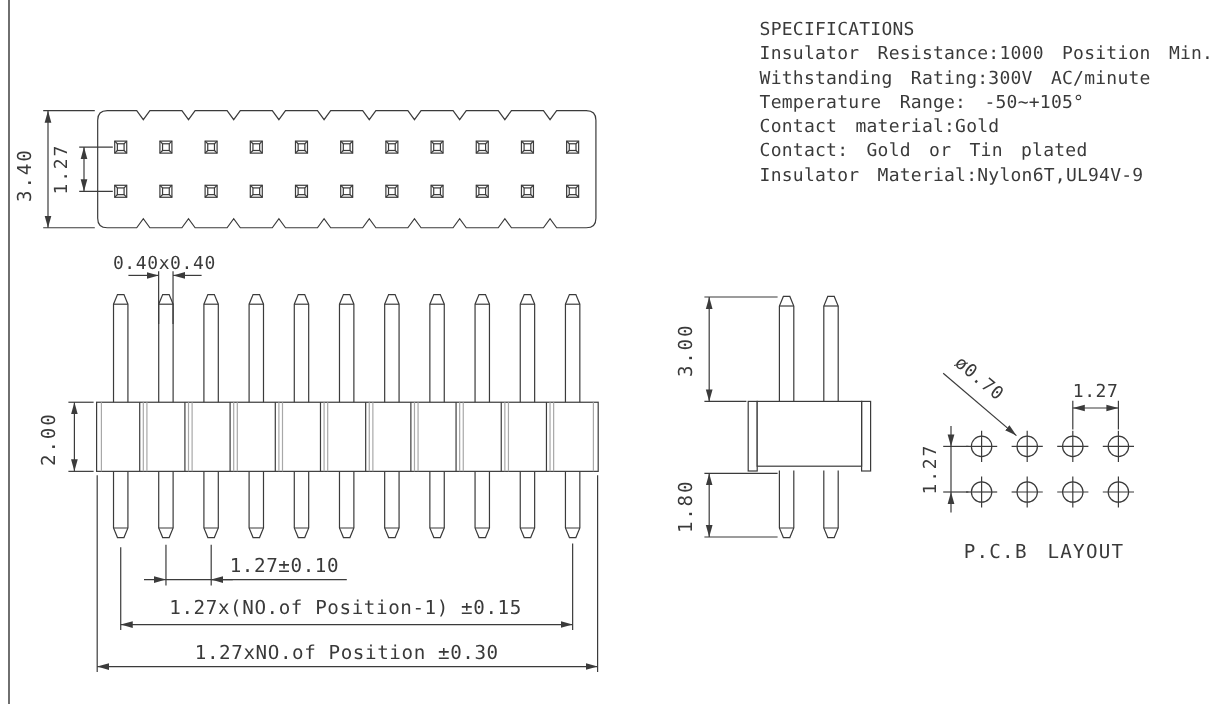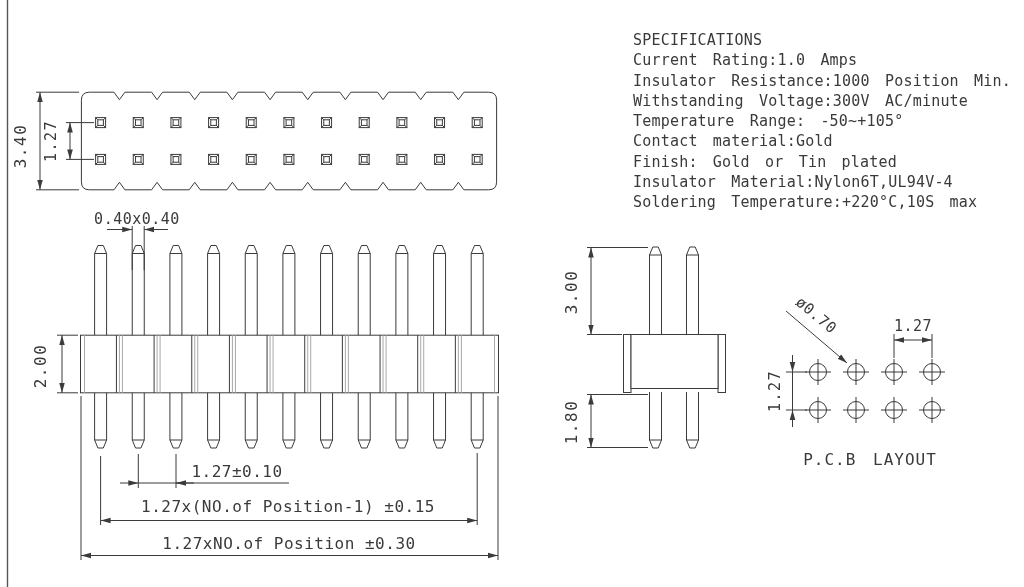--- a/index.html
+++ b/index.html
@@ -3,21 +3,21 @@
 <meta charset="utf-8">
 <style>
   html,body{margin:0;padding:0;background:#fff;}
   #stage{position:relative;width:1024px;height:587px;background:#ffffff;overflow:hidden;
          font-family:"DejaVu Sans Mono", monospace;color:#3a3a3a;}
   #drawing{position:absolute;left:0;top:0;}
   .dimtxt{font-family:"DejaVu Sans Mono", monospace;fill:#3a3a3a;letter-spacing:0.5px;}
   .dim16{font-size:16px;}
   .dim15{font-size:15px;}
   .rot{letter-spacing:1.5px;}
-  #specs{position:absolute;left:633px;top:30px;width:385px;
+  #specs{position:absolute;left:633px;top:14px;width:385px;
          font-size:15px;line-height:20.3px;word-spacing:6px;letter-spacing:0.2px;
          color:#3a3a3a;white-space:nowrap;}
   .specline{height:20.3px;}
 </style>
 </head>
 <body>
 
 <div id="stage">
 
   <svg id="drawing" width="1024" height="587" viewBox="0 0 1024 587">
@@ -496,22 +496,20 @@
         <line x1="792.5" y1="427" x2="792.5" y2="410" marker-end="url(#ma)"></line>
       </g>
       <text class="dimtxt dim15 rot" x="780" y="391" text-anchor="middle" transform="rotate(-90 780 391)">1.27</text>
 
       <text class="dimtxt dim16" x="870" y="465" text-anchor="middle" style="word-spacing:6px;letter-spacing:1px;">P.C.B LAYOUT</text>
     </g>
   </svg>
 
   <div id="specs">
     <div class="specline">SPECIFICATIONS</div>
-    <div class="specline">Current Rating:1.0 Amps</div>
     <div class="specline">Insulator Resistance:1000 Position Min.</div>
-    <div class="specline">Withstanding Voltage:300V AC/minute</div>
+    <div class="specline">Withstanding Rating:300V AC/minute</div>
     <div class="specline">Temperature Range: -50~+105°</div>
     <div class="specline">Contact material:Gold</div>
-    <div class="specline">Finish: Gold or Tin plated</div>
-    <div class="specline">Insulator Material:Nylon6T,UL94V-4</div>
-    <div class="specline">Soldering Temperature:+220°C,10S max</div>
+    <div class="specline">Contact: Gold or Tin plated</div>
+    <div class="specline">Insulator Material:Nylon6T,UL94V-9</div>
   </div>
 </div>
 
 </body></html>

